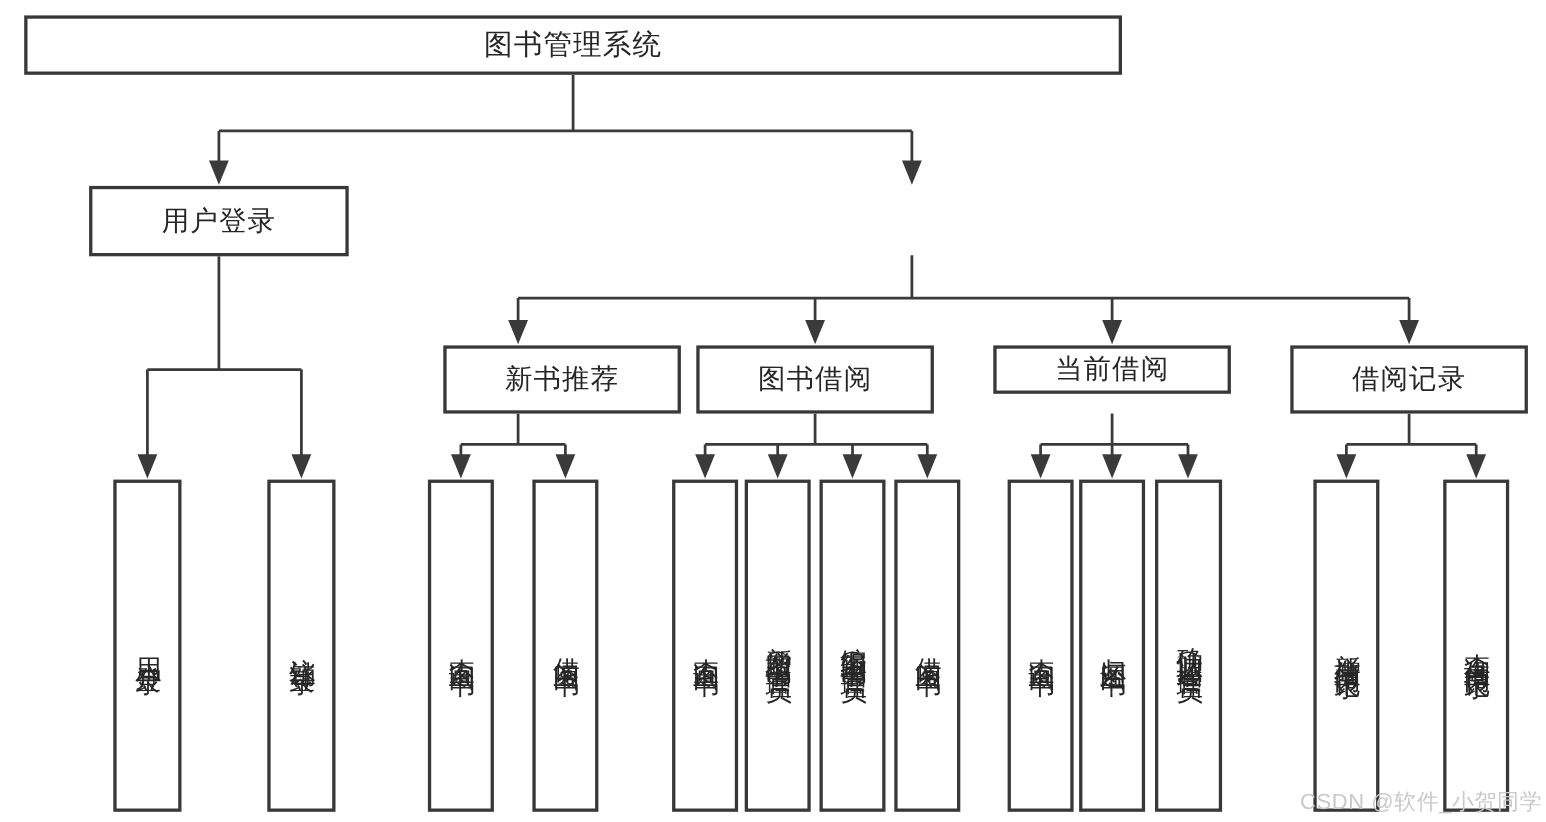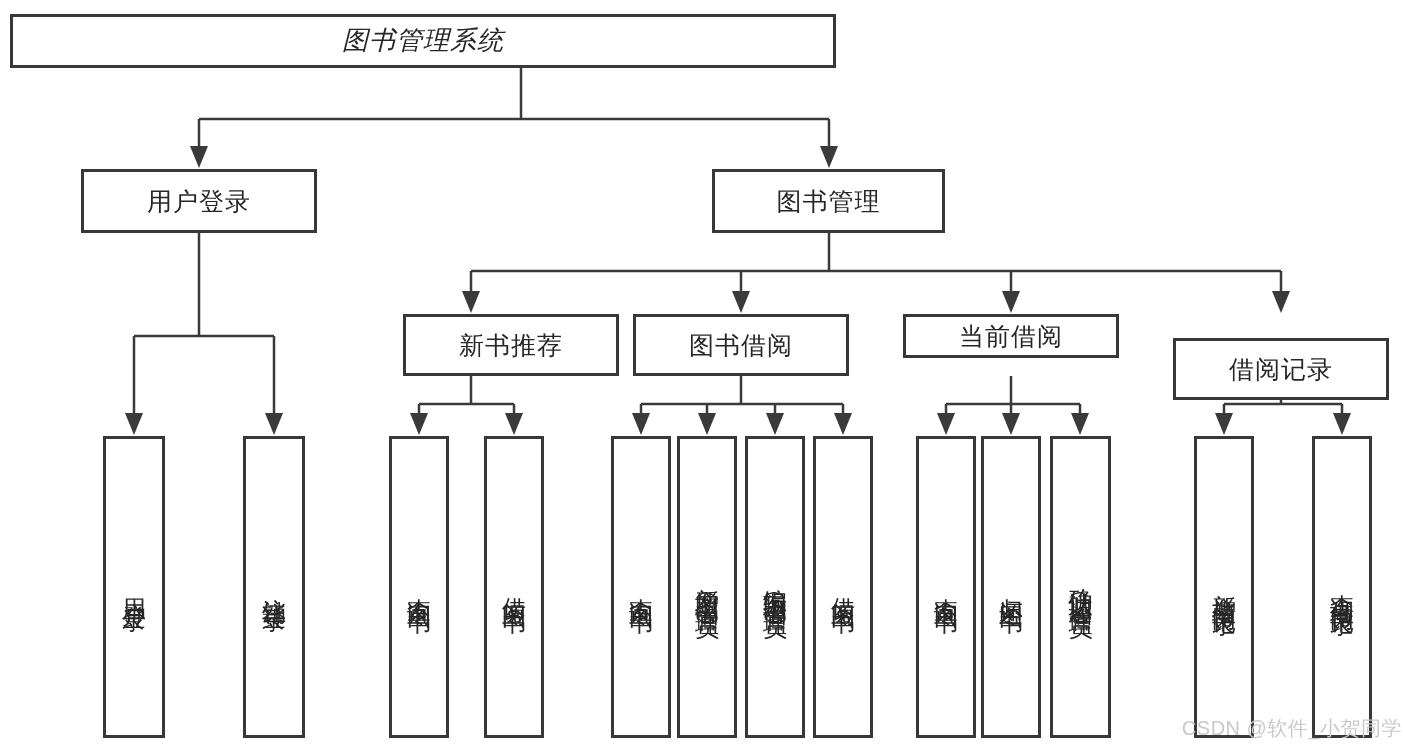--- a/index.html
+++ b/index.html
@@ -89,41 +89,38 @@
     <path d="M1011 376 V404 M946 404 H1080 M946 404 V418 M1011 404 V418 M1080 404 V418"></path>
     <polygon points="937,413 955,413 946,435"></polygon>
     <polygon points="1002,413 1020,413 1011,435"></polygon>
     <polygon points="1071,413 1089,413 1080,435"></polygon>
 
     <path d="M1281 376 V404 M1224 404 H1342 M1224 404 V418 M1342 404 V418"></path>
     <polygon points="1215,413 1233,413 1224,435"></polygon>
     <polygon points="1333,413 1351,413 1342,435"></polygon>
   </svg>
 
-  <div class="box root" style="left:10px;top:14px;width:826px;height:54px;font-style:italic;">
+  <div class="box root" style="left:22px;top:14px;width:998px;height:54px;">
     <span class="lbl">图书管理系统</span>
   </div>
 
   <div class="box" style="left:81px;top:169px;width:236px;height:64px;">
     <span class="lbl">用户登录</span>
-  </div>
-  <div class="box" style="left:712px;top:169px;width:233px;height:64px;">
-    <span class="lbl">图书管理</span>
   </div>
 
   <div class="box" style="left:363px;top:314px;width:216px;height:62px;margin-left:40px;">
     <span class="lbl">新书推荐</span>
   </div>
   <div class="box" style="left:633px;top:314px;width:216px;height:62px;">
     <span class="lbl">图书借阅</span>
   </div>
   <div class="box" style="left:903px;top:314px;width:216px;height:44px;">
     <span class="lbl">当前借阅</span>
   </div>
-  <div class="box" style="left:1173px;top:314px;width:216px;height:62px;margin-top:24px;">
+  <div class="box" style="left:1173px;top:314px;width:216px;height:62px;">
     <span class="lbl">借阅记录</span>
   </div>
 
   <div class="box leaf" style="left:103px;top:436px;width:62px;height:302px;">
     <span class="lbl">用户登录</span>
   </div>
   <div class="box leaf" style="left:243px;top:436px;width:62px;height:302px;">
     <span class="lbl">注销登录</span>
   </div>
   <div class="box leaf" style="left:389px;top:436px;width:60px;height:302px;">

